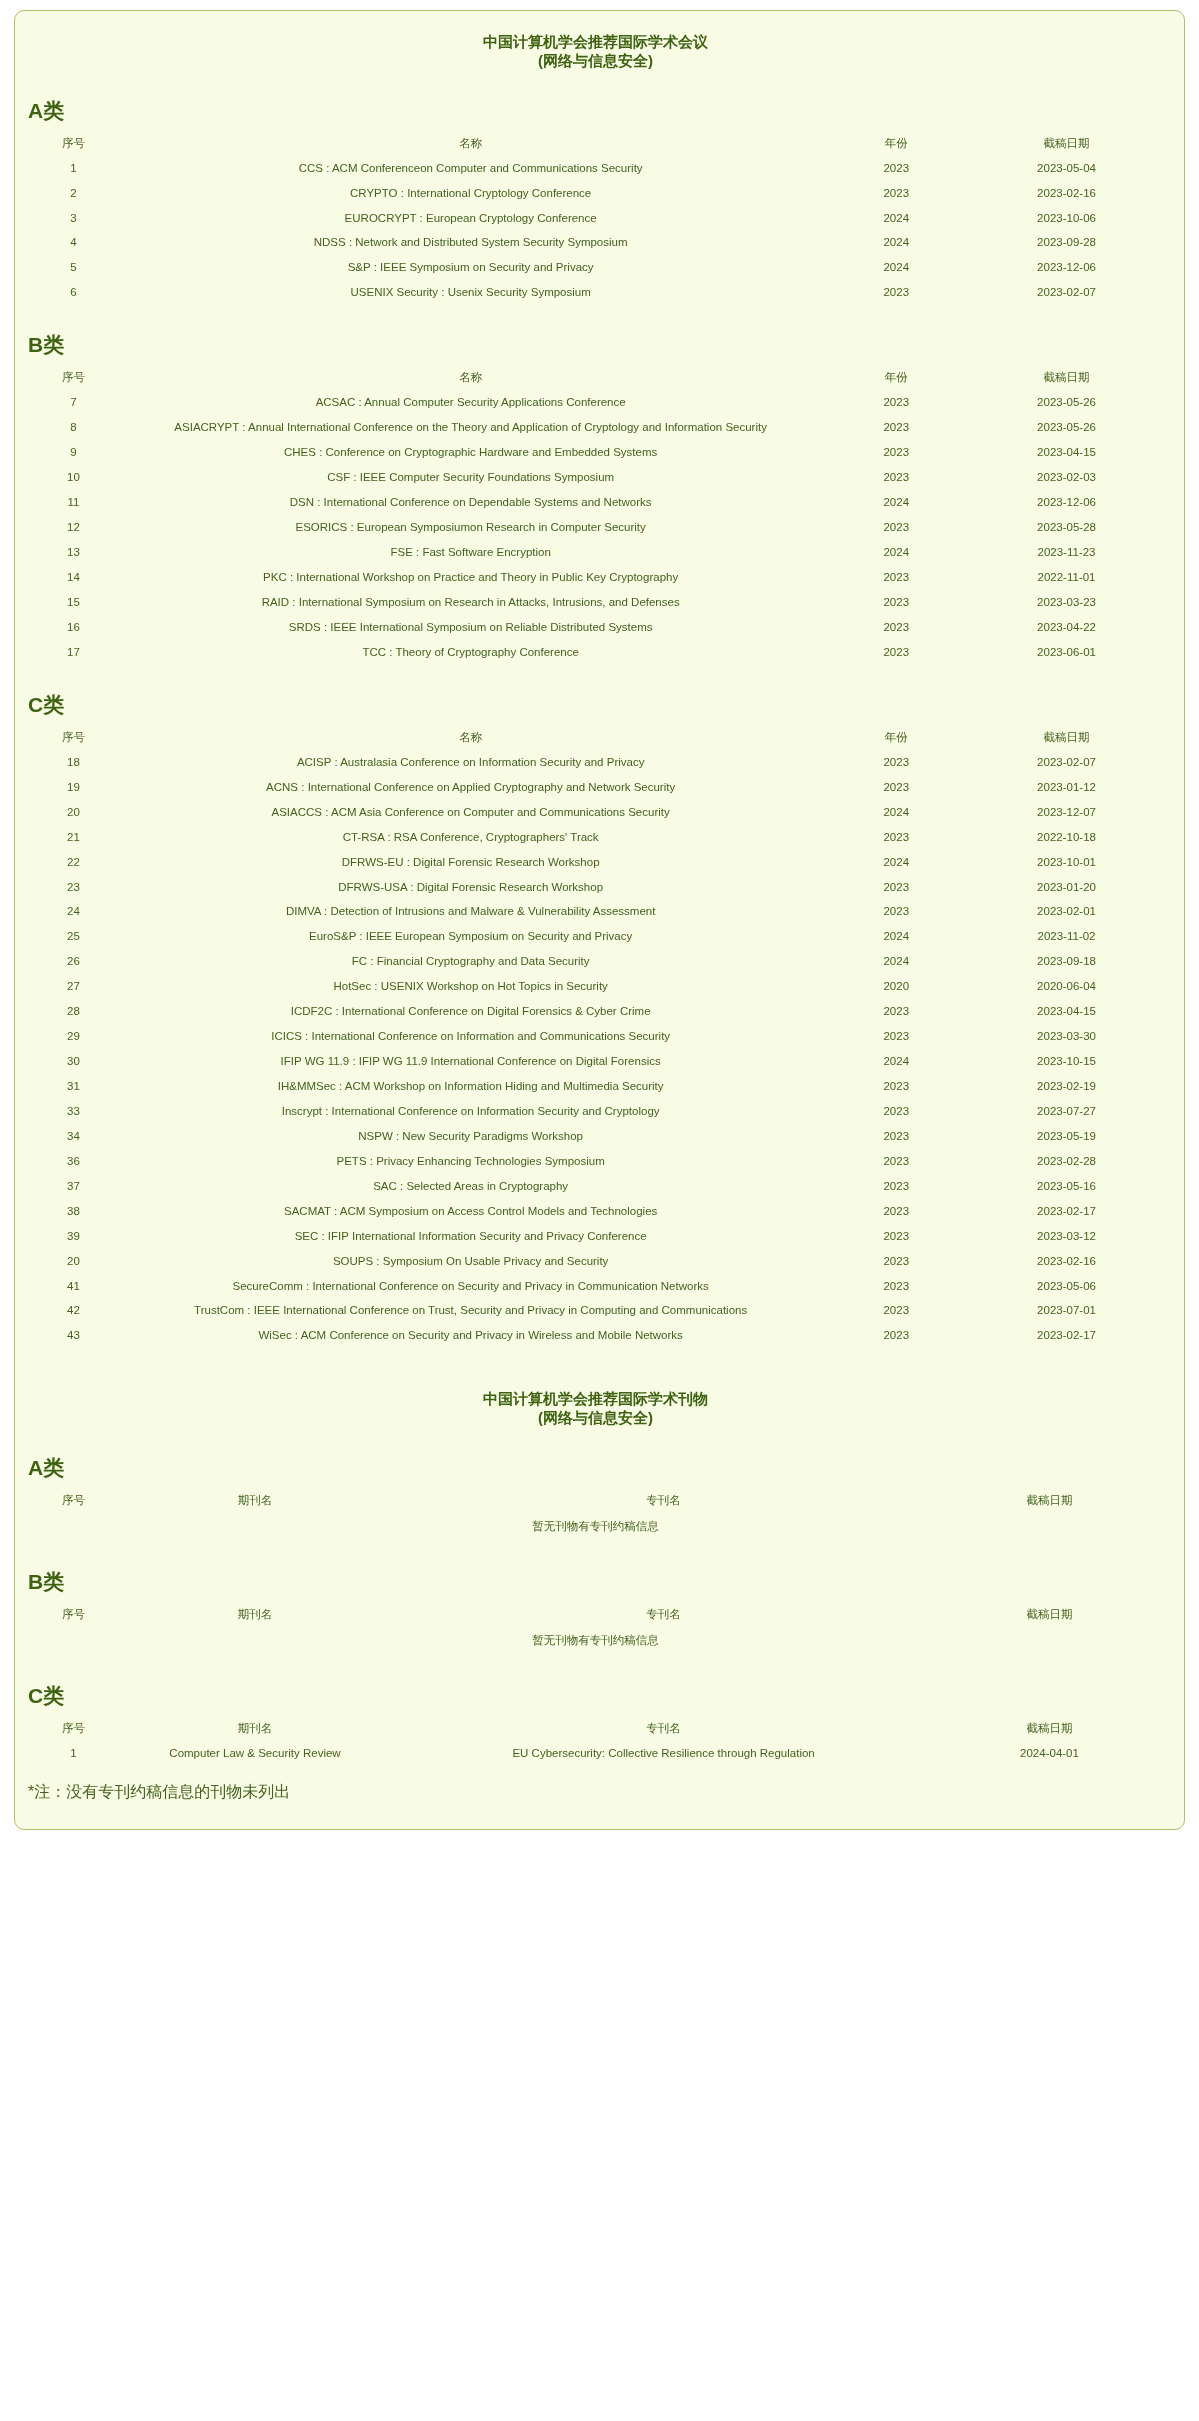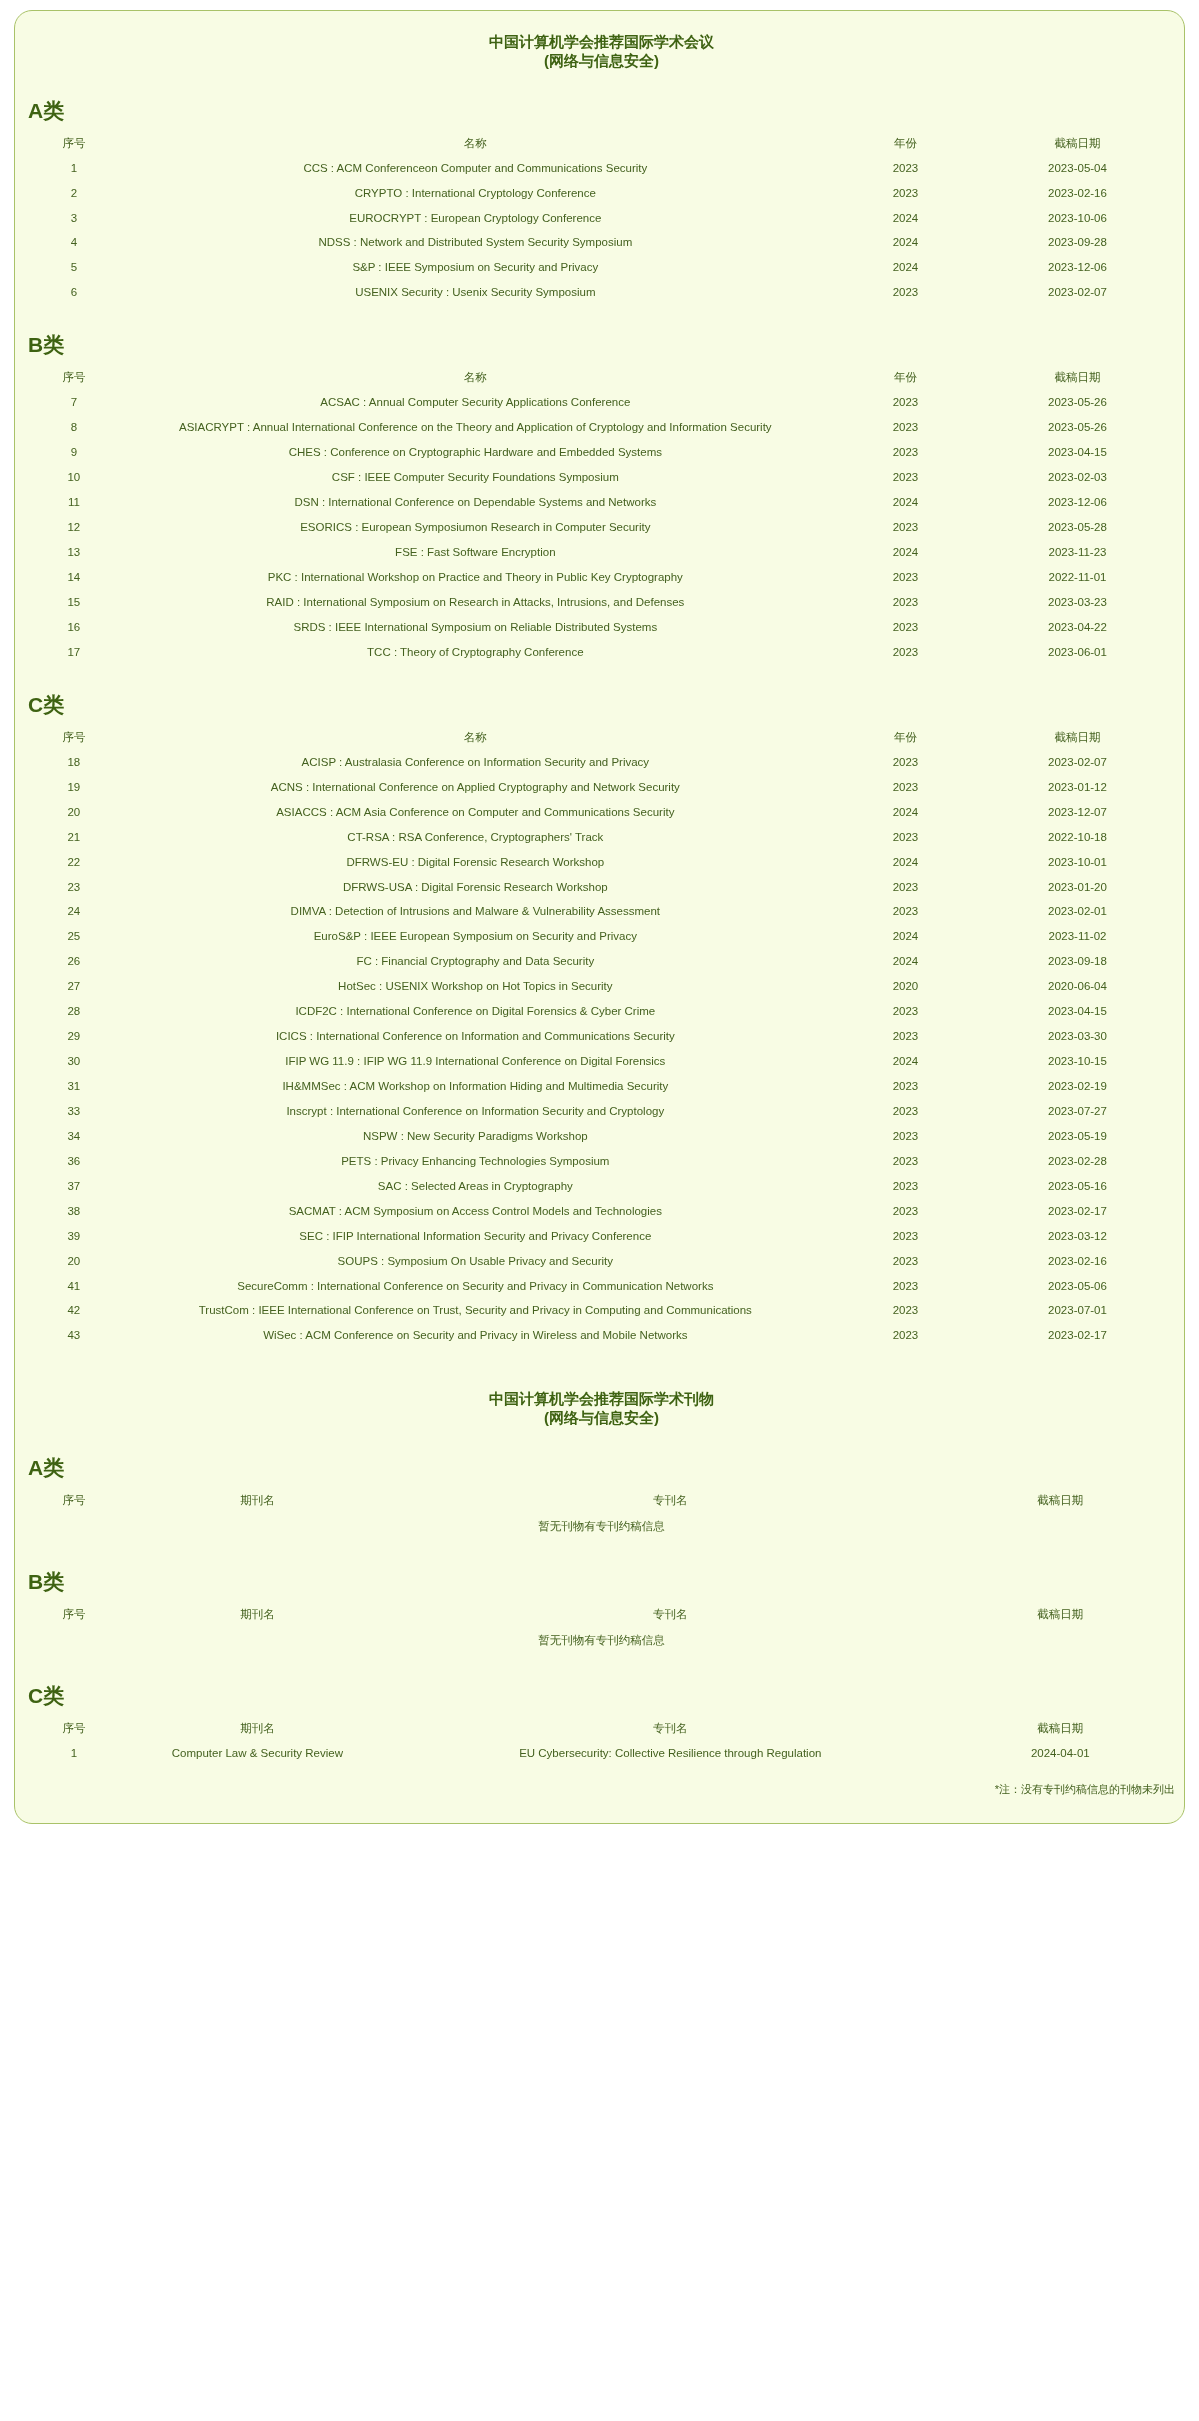--- a/index.html
+++ b/index.html
@@ -14,22 +14,22 @@
     width:1199px;
     min-height:2421px;
     background:#ffffff;
     font-family:"Liberation Sans","DejaVu Sans",sans-serif;
     color:var(--text);
   }
   .card{
     margin:10px 14px 18px 14px;
     background:var(--card-bg);
     border:1px solid var(--card-border);
-    border-radius:18px;
-    padding:14px 9px 20px 13px;
+    border-radius:10px;
+    padding:14px 21px 20px 13px;
   }
   .doc-title{
     text-align:center;
     font-size:15px;
     font-weight:bold;
     color:var(--heading);
     line-height:1.25;
     margin:8px 0 4px 0;
   }
   .doc-title.journal{
@@ -63,22 +63,22 @@
   .conf-col-name{width:62%;}
   .conf-col-year{width:13%;}
   .conf-col-deadline{width:17%;}
   
   .jour-col-index{width:8%;}
   .jour-col-journal{width:24%;}
   .jour-col-special{width:48%;}
   .jour-col-deadline{width:20%;}
   .empty-row td{padding:6px 6px 8px 6px;}
   .footnote{
-    text-align:right;
-    font-size:11px;
+    text-align:left;
+    font-size:16px;
     color:var(--text);
     margin:16px 0 6px 0;
   }
 </style>
 </head>
 <body>
 
 <div class="card">
 
   <div class="doc-title">

